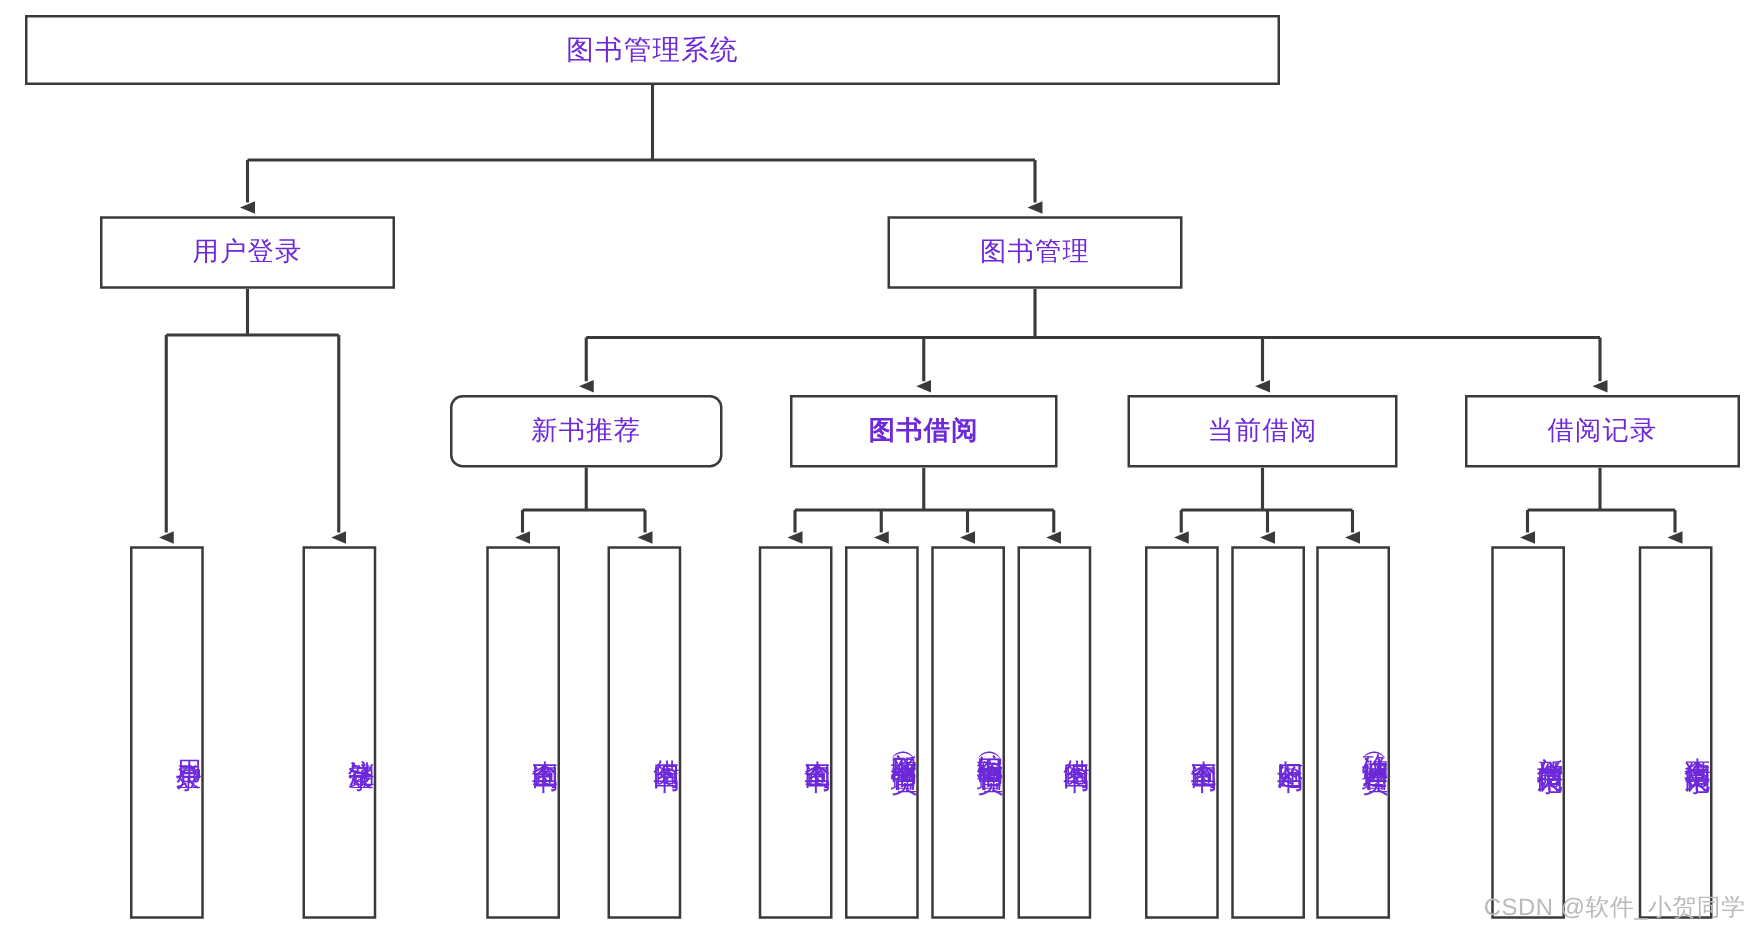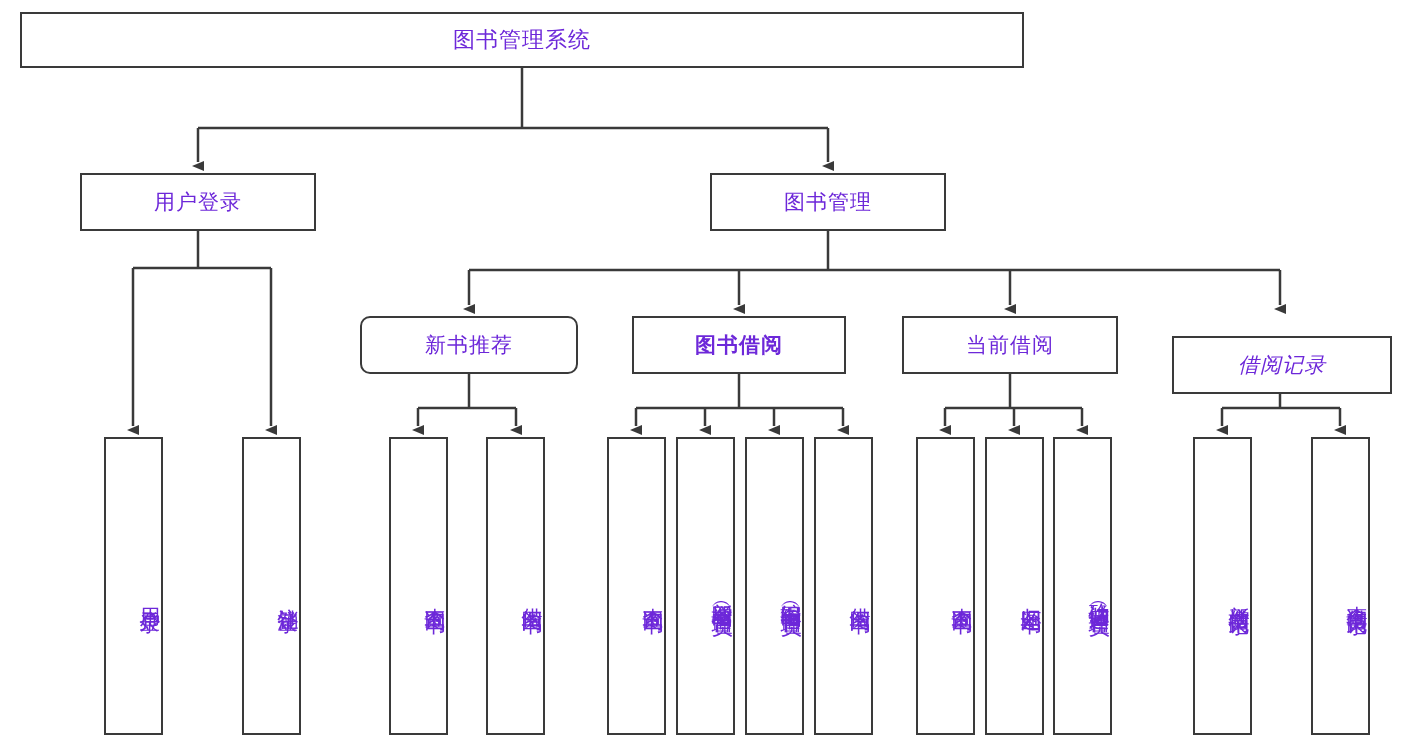--- a/index.html
+++ b/index.html
@@ -128,21 +128,21 @@
   </svg>
 
   <div class="node horiz root" style="left:20px; top:12px; width:1004px; height:56px;">图书管理系统</div>
 
   <div class="node horiz" style="left:80px; top:173px; width:236px; height:58px;">用户登录</div>
   <div class="node horiz" style="left:710px; top:173px; width:236px; height:58px;">图书管理</div>
 
   <div class="node horiz" style="left:360px; top:316px; width:218px; height:58px;border-radius:10px;">新书推荐</div>
   <div class="node horiz" style="left:632px; top:316px; width:214px; height:58px;font-weight:bold;">图书借阅</div>
   <div class="node horiz" style="left:902px; top:316px; width:216px; height:58px;">当前借阅</div>
-  <div class="node horiz" style="left:1172px; top:336px; width:220px; height:58px;font-style:italic;">借阅记录</div>
+  <div class="node horiz" style="left:1172px; top:316px; width:220px; height:58px;">借阅记录</div>
 
   <div class="node vert" style="left:104px; top:437px; width:59px; height:298px;">
     <span class="vtext">用户登录</span>
   </div>
   <div class="node vert" style="left:242px; top:437px; width:59px; height:298px;">
     <span class="vtext">注销登录</span>
   </div>
 
   <div class="node vert" style="left:389px; top:437px; width:59px; height:298px;">
     <span class="vtext">查询图书</span>
@@ -174,14 +174,15 @@
     <span class="vtext">确认归还（管理员）</span>
   </div>
 
   <div class="node vert" style="left:1193px; top:437px; width:59px; height:298px;">
     <span class="vtext">新增借阅记录</span>
   </div>
   <div class="node vert" style="left:1311px; top:437px; width:59px; height:298px;">
     <span class="vtext">查询借阅记录</span>
   </div>
 
+  <div class="watermark">CSDN @软件_小贺同学</div>
 
 </div>
 
 </body></html>

